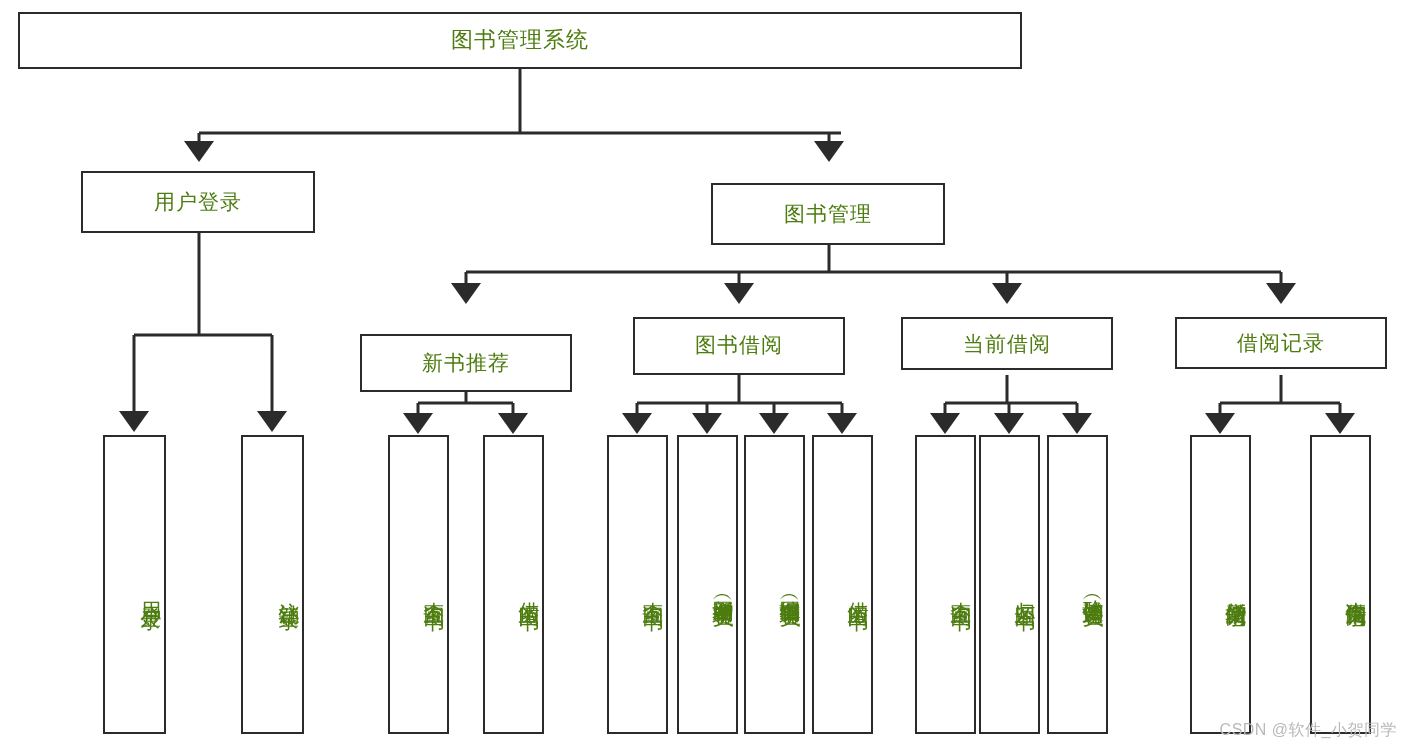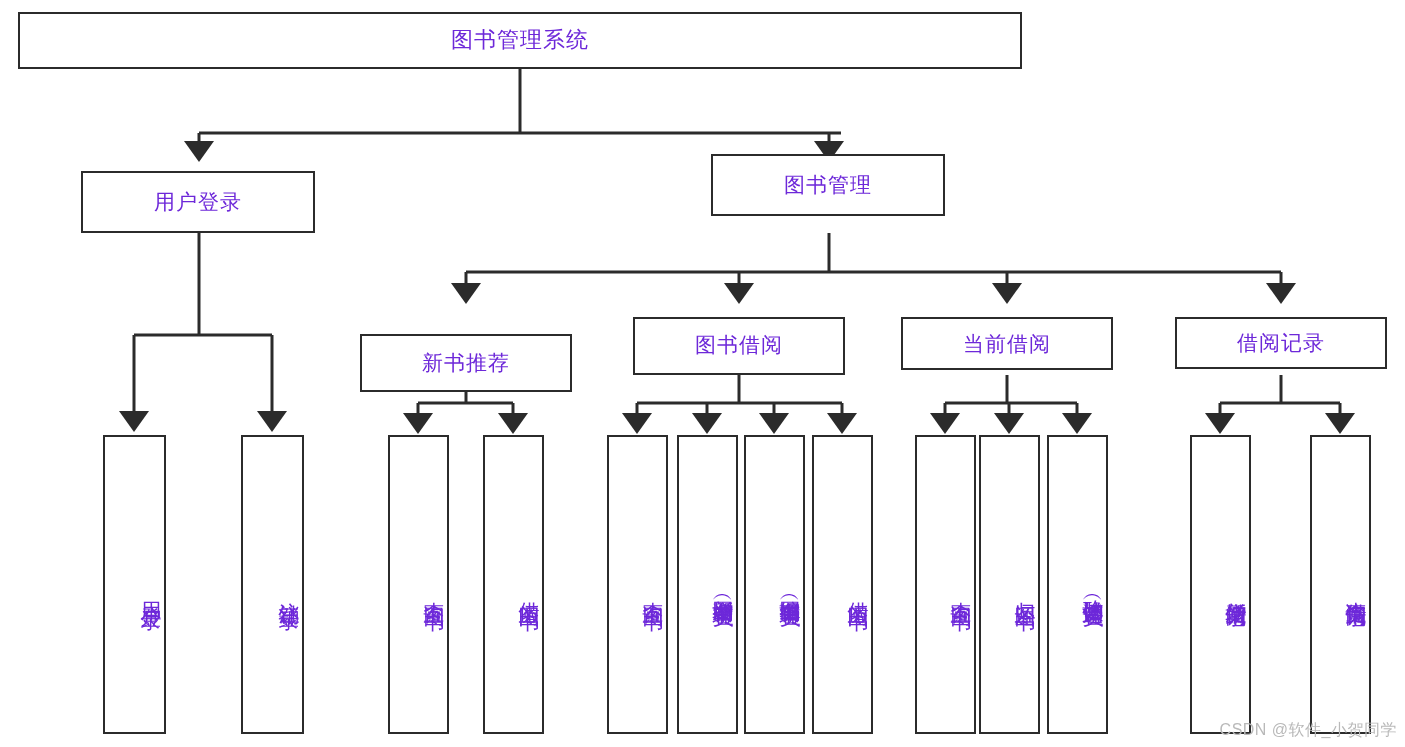--- a/index.html
+++ b/index.html
@@ -27,21 +27,21 @@
     pointer-events: none;
   }
   .node {
     position: absolute;
     box-sizing: border-box;
     border: 2px solid #2b2b2b;
     background: #ffffff;
     display: flex;
     align-items: center;
     justify-content: center;
-    color: #6d28d9;
+    color: #4d7c0f;
     overflow: hidden;
   }
   .node.horiz {
     font-size: 21px;
     letter-spacing: 1px;
     line-height: 1.2;
   }
   .node.root {
     font-size: 22px;
   }
@@ -128,21 +128,21 @@
     </g>
   </svg>
 
   <div class="node horiz root" style="left:18px; top:12px; width:1004px; height:57px;">
     <span class="label">图书管理系统</span>
   </div>
 
   <div class="node horiz" style="left:81px; top:171px; width:234px; height:62px;">
     <span class="label">用户登录</span>
   </div>
-  <div class="node horiz" style="left:711px; top:154px; width:234px; height:62px;">
+  <div class="node horiz" style="left:711px; top:183px; width:234px; height:62px;">
     <span class="label">图书管理</span>
   </div>
 
   <div class="node horiz" style="left:360px; top:317px; width:212px; height:58px;margin-top:17px;">
     <span class="label">新书推荐</span>
   </div>
   <div class="node horiz" style="left:633px; top:317px; width:212px; height:58px;font-family:Liberation Serif, serif;">
     <span class="label">图书借阅</span>
   </div>
   <div class="node horiz" style="left:901px; top:317px; width:212px; height:53px;text-align:right;">

